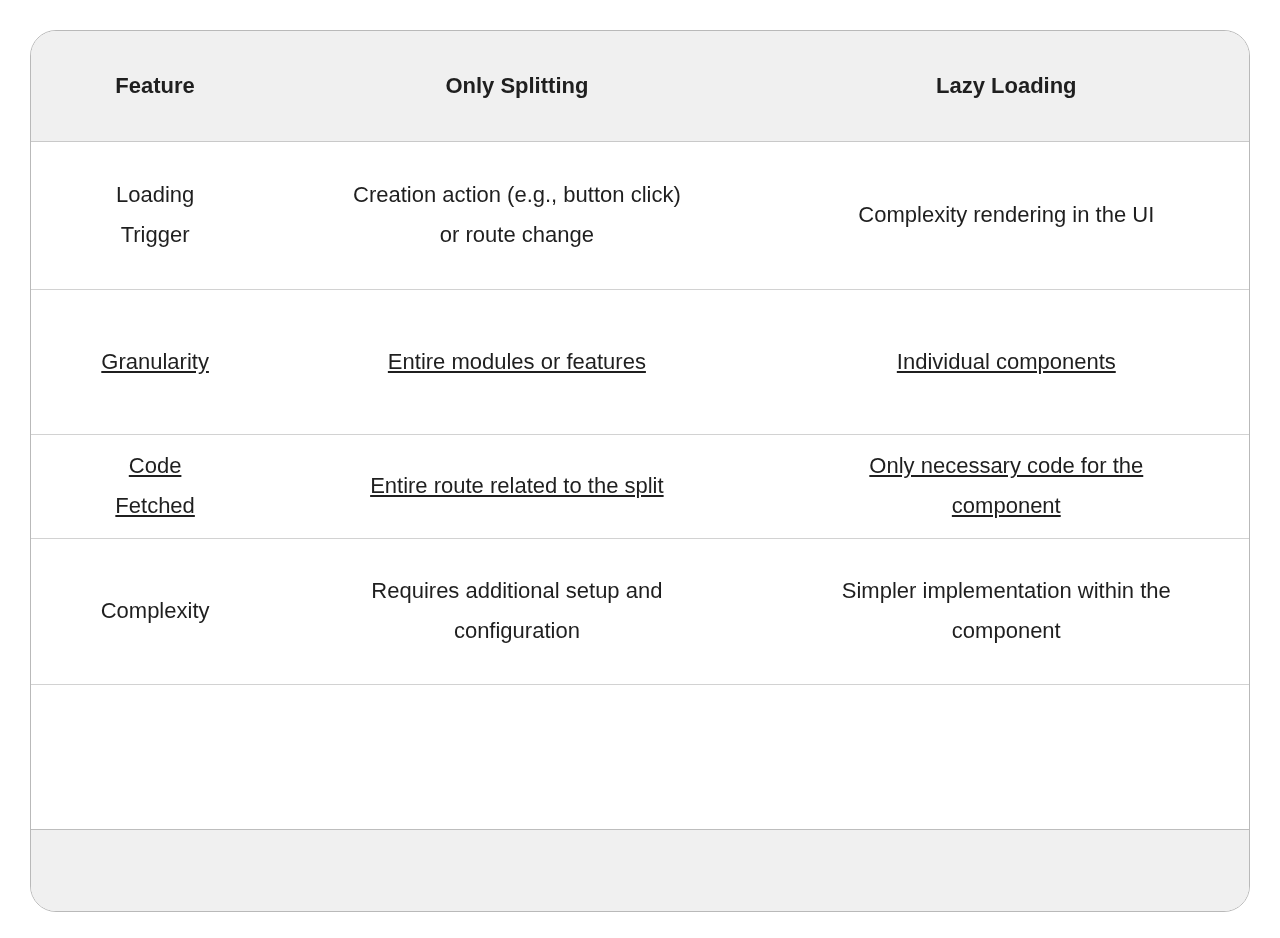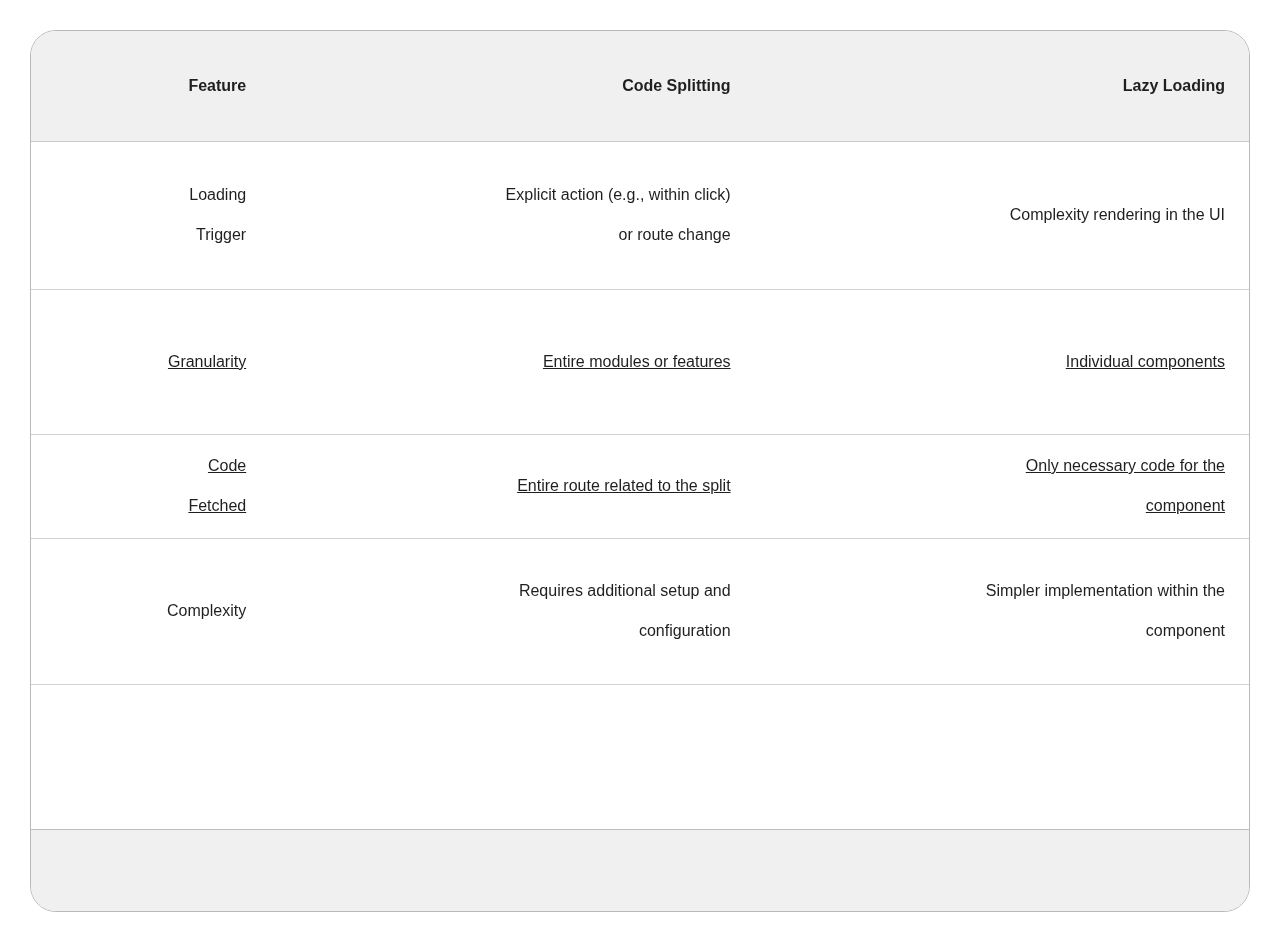--- a/index.html
+++ b/index.html
@@ -26,23 +26,23 @@
   table.cmp {
     width: 100%;
     border-collapse: collapse;
     table-layout: fixed;
   }
   col.c1 { width: 239px; }
   col.c2 { width: 484px; }
   col.c3 { width: 494px; }
   th, td {
     vertical-align: middle;
-    text-align: right;
+    text-align: center;
     padding: 0 24px 0 33px;
-    font-size: 16px;
+    font-size: 22px;
     line-height: 40px;
     white-space: pre-line;
     overflow: hidden;
   }
   thead tr {
     height: 110px;
     background: #f0f0f0;
   }
   thead th {
     font-weight: 600;
@@ -72,29 +72,29 @@
 <div class="card">
   <table class="cmp">
     <colgroup>
       <col class="c1">
         <col class="c2">
         <col class="c3">
     </colgroup>
     <thead>
       <tr>
         <th>Feature</th>
-        <th>Code Splitting</th>
+        <th>Only Splitting</th>
         <th>Lazy Loading</th>
       </tr>
     </thead>
     <tbody>
       <tr>
         <td>Loading
 Trigger</td>
-        <td>Explicit action (e.g., within click)
+        <td>Creation action (e.g., button click)
 or route change</td>
         <td>Complexity rendering in the UI</td>
       </tr>
       <tr>
         <td>Granularity</td>
         <td>Entire modules or features</td>
         <td>Individual components</td>
       </tr>
       <tr>
         <td>Code

